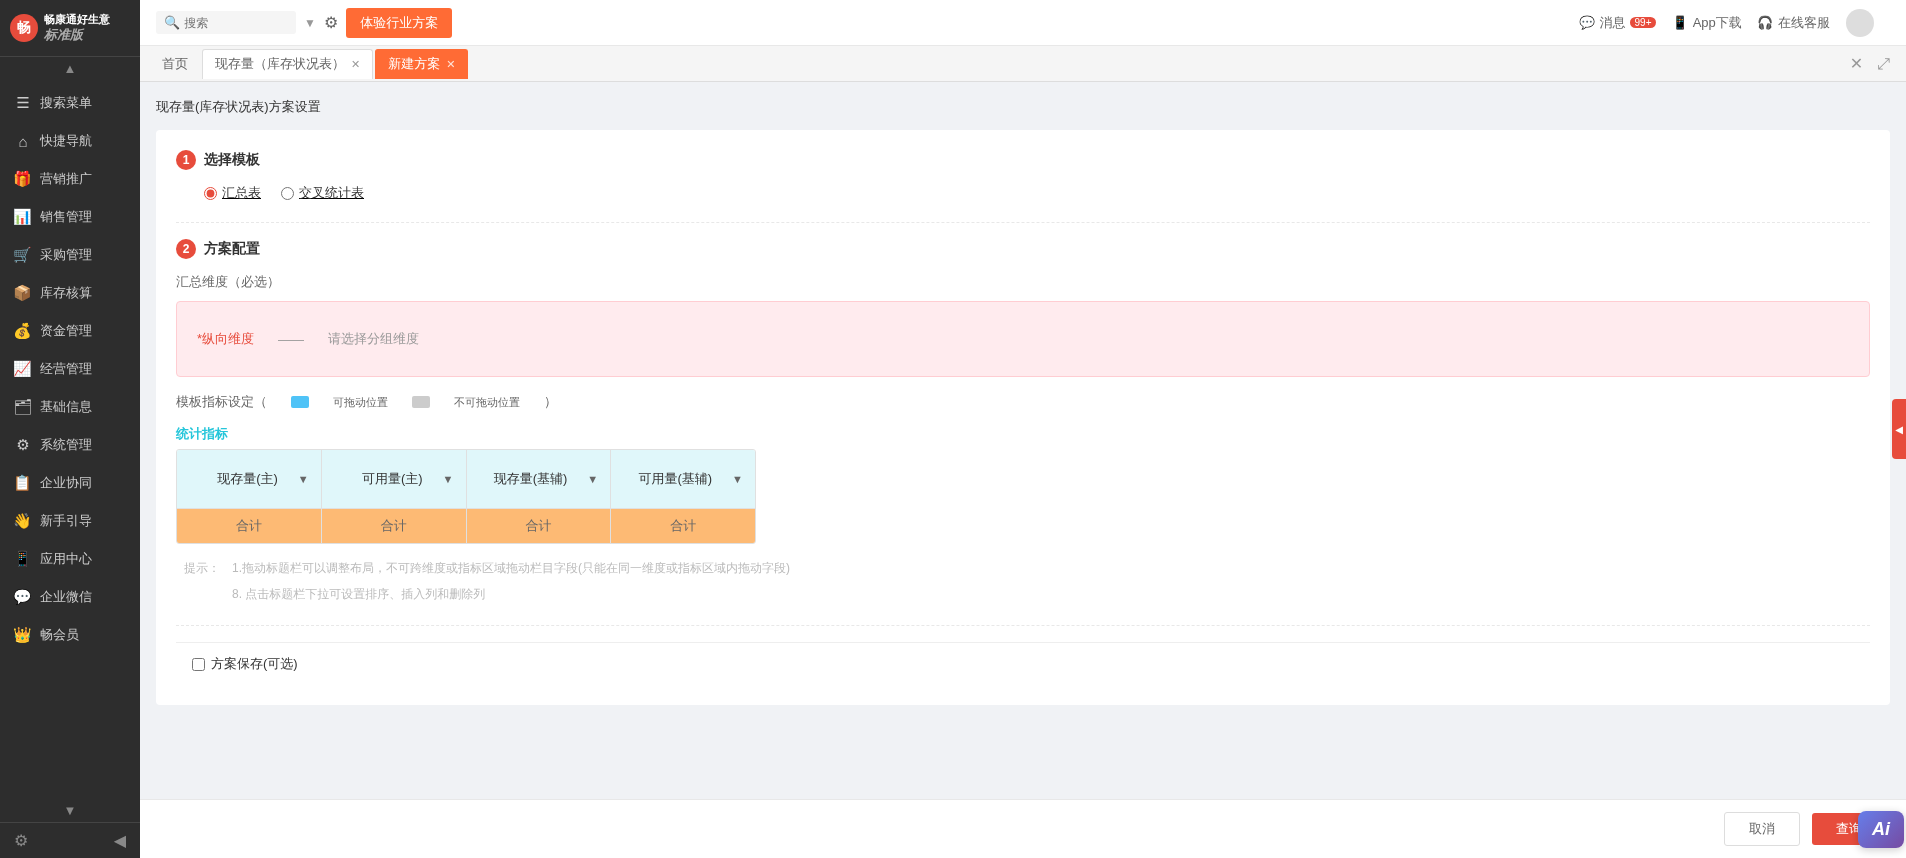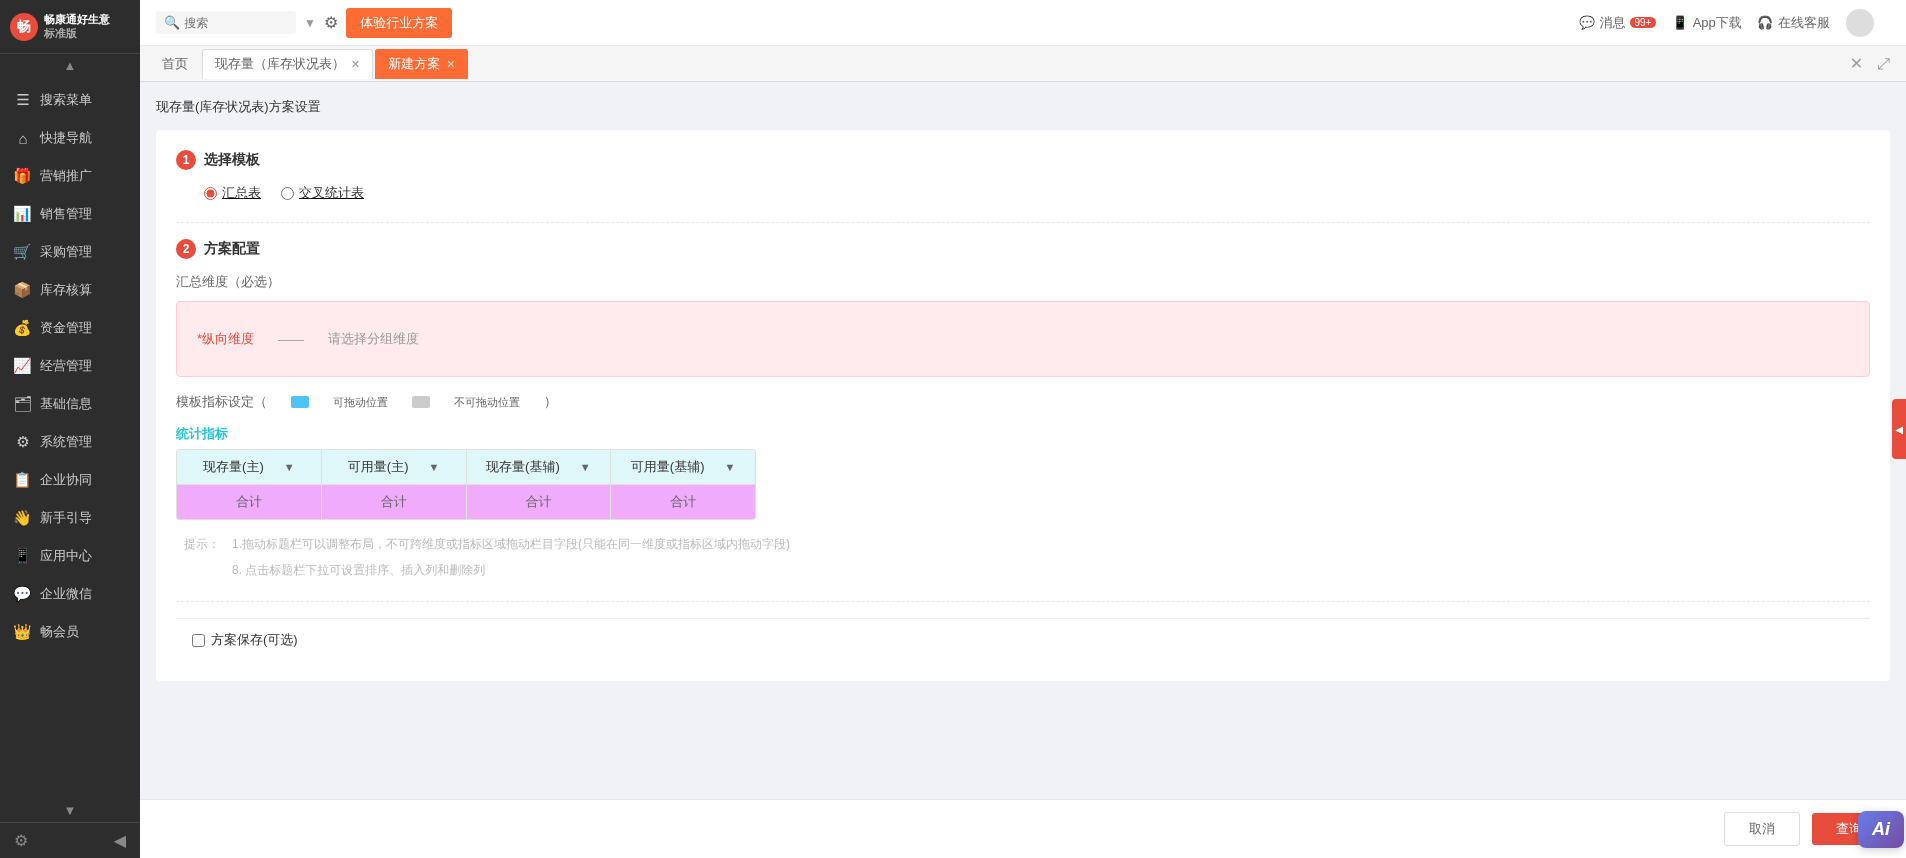--- a/index.html
+++ b/index.html
@@ -31,21 +31,21 @@
       background: #e74c3c;
       border-radius: 50%;
       display: flex;
       align-items: center;
       justify-content: center;
       color: white;
       font-size: 14px;
       font-weight: bold;
     }
     .sidebar-logo .logo-text { font-size: 11px; line-height: 1.3; }
-    .sidebar-logo .logo-badge { font-size: 11px; color: #aaa; }
+    .sidebar-logo .logo-badge { font-size: 13px; color: #aaa; font-style: italic; }
     .sidebar-nav { flex: 1; overflow-y: auto; padding: 4px 0; }
     .sidebar-item {
       display: flex;
       align-items: center;
       gap: 8px;
       padding: 10px 14px;
       cursor: pointer;
       color: #ccc;
       font-size: 13px;
       transition: background 0.2s;
@@ -351,34 +351,34 @@
       overflow: hidden;
       width: 580px;
     }
     .stats-header-row {
       display: flex;
       background: #e0f7fa;
       border-bottom: 1px solid #e0e0e0;
     }
     .stats-header-cell {
       flex: 1;
-      padding: 8px 12px;
+      padding: 20px 12px;
       font-size: 13px;
       color: #333;
       display: flex;
       align-items: center;
-      justify-content: center;
+      justify-content: flex-end;
       gap: 20px;
       border-right: 1px solid #e0e0e0;
     }
     .stats-header-cell:last-child { border-right: none; }
     .stats-header-cell .chevron-down { color: #666; font-size: 11px; cursor: pointer; }
     .stats-data-row {
       display: flex;
-      background: #f0abfc;
+      background: #fdba74;
       align-items: center;
     }
     .stats-data-cell {
       flex: 1;
       padding: 8px 12px;
       font-size: 13px;
       color: #666;
       text-align: center;
       border-right: 1px solid #e0e0e0;
     }

